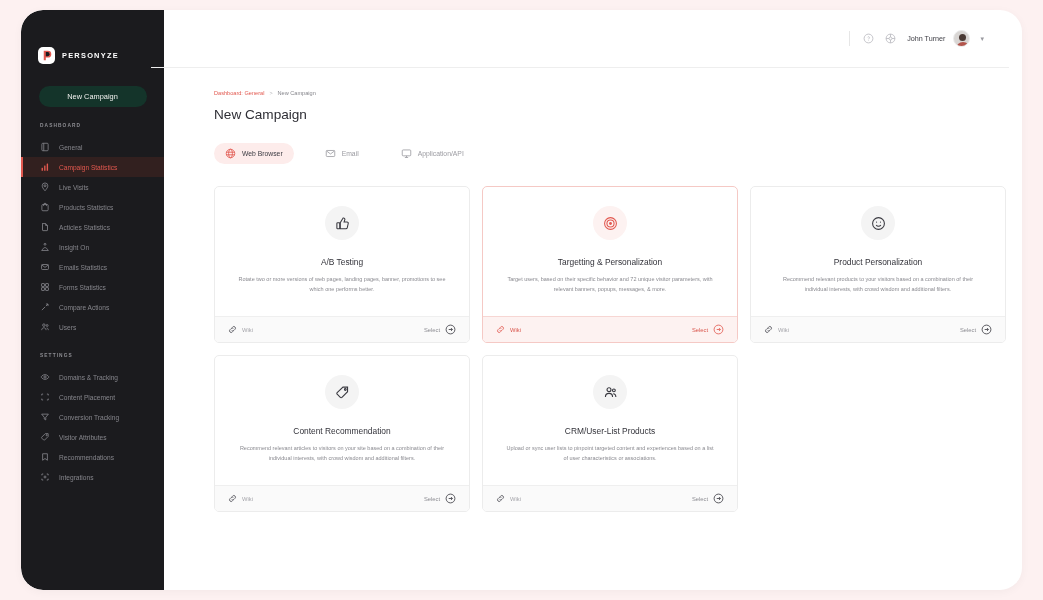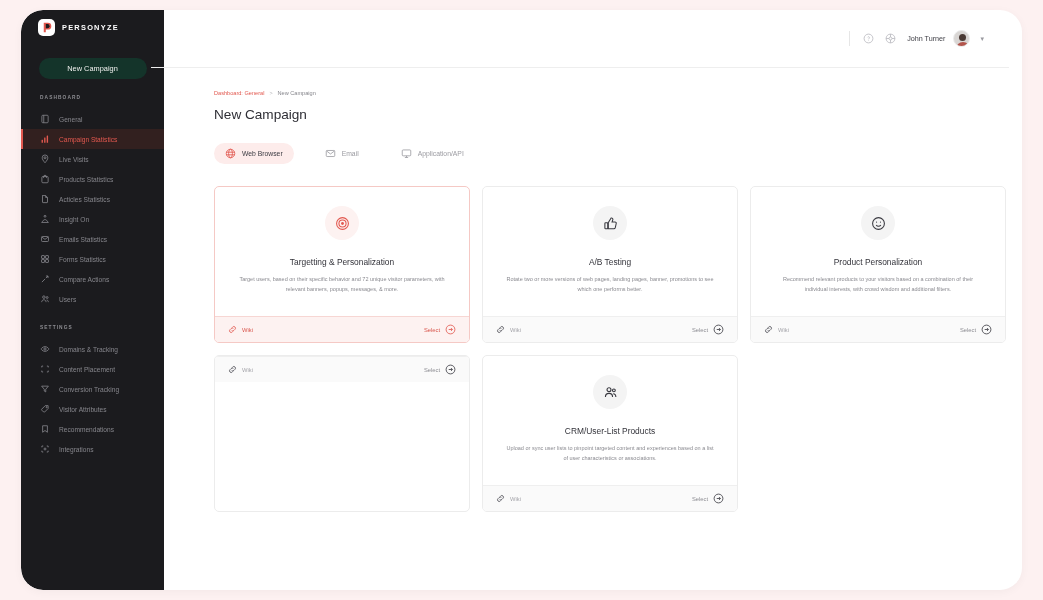--- a/index.html
+++ b/index.html
@@ -19,21 +19,21 @@
     box-shadow: 0 2px 10px rgba(0,0,0,0.04);
   }
 
   
   .sidebar {
     position: absolute; left: 0; top: 0;
     width: 143px; height: 580px;
     background: #1b1b1e;
     border-bottom-left-radius: 22px;
     border-top-left-radius: 22px;
-    padding-top: 4px;
+    padding-top: 32px;
   }
   .brand { display: flex; align-items: center; gap: 7px; padding: 5px 0 0 17px; }
   .brand-mark {
     width: 17px; height: 17px; border-radius: 5px; background: #fff;
     display: flex; align-items: center; justify-content: center;
     flex: none;
   }
   .brand-mark svg { display: block; }
   .brand-text {
     color: #ffffff; font-size: 7.4px; font-weight: bold;
@@ -427,20 +427,54 @@
               <line x1="5.6" y1="13.8" x2="10.4" y2="13.8"></line>
               <line x1="8" y1="11.4" x2="8" y2="13.8"></line>
             </svg>
         </span>
         <span>Application/API</span>
       </div>
     </div>
 
     <div class="card-grid">
 
+      <div class="card">
+        <div class="card-body">
+          <span class="card-icon-circle">
+            <svg width="15" height="15" viewBox="0 0 16 16" fill="none" stroke="#3a3a41" stroke-width="1.15">
+                <path d="M5.6 13.6V7.2l3-5a1.4 1.4 0 0 1 1.9 1.7L9.7 6.4h3.1a1.3 1.3 0 0 1 1.3 1.6l-1 4.4a1.6 1.6 0 0 1-1.6 1.2z"></path>
+                <rect x="2" y="7.2" width="3.1" height="6.4" rx="0.8"></rect>
+              </svg>
+          </span>
+          <h3 class="card-title">A/B Testing</h3>
+          <p class="card-desc">Rotate two or more versions of web pages, landing pages, banner, promotions to see which one performs better.</p>
+        </div>
+        <div class="card-footer">
+          <span class="wiki-link">
+            <span class="wiki-icon">
+              <svg width="9" height="9" viewBox="0 0 16 16" fill="none" stroke="#4a4a51" stroke-width="1.4">
+                  <path d="M6.4 9.6a2.9 2.9 0 0 0 4.1 0l2-2a2.9 2.9 0 0 0-4.1-4.1l-1 1"></path>
+                  <path d="M9.6 6.4a2.9 2.9 0 0 0-4.1 0l-2 2a2.9 2.9 0 0 0 4.1 4.1l1-1"></path>
+                </svg>
+            </span>
+            <span>Wiki</span>
+          </span>
+          <span class="select-action">
+            <span>Select</span>
+            <span class="select-arrow">
+              <svg width="11" height="11" viewBox="0 0 16 16" fill="none" stroke="#3a3a41" stroke-width="1.2">
+                  <circle cx="8" cy="8" r="6.4"></circle>
+                  <path d="M5.4 8h5.2"></path>
+                  <path d="M8.7 5.9L10.8 8l-2.1 2.1"></path>
+                </svg>
+            </span>
+          </span>
+        </div>
+      </div>
+
       <div class="card selected">
         <div class="card-body">
           <span class="card-icon-circle">
             <svg width="15" height="15" viewBox="0 0 16 16" fill="none" stroke="#e2584f" stroke-width="1.15">
                 <circle cx="8" cy="8" r="6.3"></circle>
                 <circle cx="8" cy="8" r="3.8"></circle>
                 <circle cx="8" cy="8" r="1.5" fill="#e2584f" stroke="none"></circle>
               </svg>
           </span>
           <h3 class="card-title">Targetting &amp; Personalization</h3>
@@ -453,54 +487,20 @@
                   <path d="M6.4 9.6a2.9 2.9 0 0 0 4.1 0l2-2a2.9 2.9 0 0 0-4.1-4.1l-1 1"></path>
                   <path d="M9.6 6.4a2.9 2.9 0 0 0-4.1 0l-2 2a2.9 2.9 0 0 0 4.1 4.1l1-1"></path>
                 </svg>
             </span>
             <span>Wiki</span>
           </span>
           <span class="select-action">
             <span>Select</span>
             <span class="select-arrow">
               <svg width="11" height="11" viewBox="0 0 16 16" fill="none" stroke="#e2584f" stroke-width="1.2">
-                  <circle cx="8" cy="8" r="6.4"></circle>
-                  <path d="M5.4 8h5.2"></path>
-                  <path d="M8.7 5.9L10.8 8l-2.1 2.1"></path>
-                </svg>
-            </span>
-          </span>
-        </div>
-      </div>
-
-      <div class="card">
-        <div class="card-body">
-          <span class="card-icon-circle">
-            <svg width="15" height="15" viewBox="0 0 16 16" fill="none" stroke="#3a3a41" stroke-width="1.15">
-                <path d="M5.6 13.6V7.2l3-5a1.4 1.4 0 0 1 1.9 1.7L9.7 6.4h3.1a1.3 1.3 0 0 1 1.3 1.6l-1 4.4a1.6 1.6 0 0 1-1.6 1.2z"></path>
-                <rect x="2" y="7.2" width="3.1" height="6.4" rx="0.8"></rect>
-              </svg>
-          </span>
-          <h3 class="card-title">A/B Testing</h3>
-          <p class="card-desc">Rotate two or more versions of web pages, landing pages, banner, promotions to see which one performs better.</p>
-        </div>
-        <div class="card-footer">
-          <span class="wiki-link">
-            <span class="wiki-icon">
-              <svg width="9" height="9" viewBox="0 0 16 16" fill="none" stroke="#4a4a51" stroke-width="1.4">
-                  <path d="M6.4 9.6a2.9 2.9 0 0 0 4.1 0l2-2a2.9 2.9 0 0 0-4.1-4.1l-1 1"></path>
-                  <path d="M9.6 6.4a2.9 2.9 0 0 0-4.1 0l-2 2a2.9 2.9 0 0 0 4.1 4.1l1-1"></path>
-                </svg>
-            </span>
-            <span>Wiki</span>
-          </span>
-          <span class="select-action">
-            <span>Select</span>
-            <span class="select-arrow">
-              <svg width="11" height="11" viewBox="0 0 16 16" fill="none" stroke="#3a3a41" stroke-width="1.2">
                   <circle cx="8" cy="8" r="6.4"></circle>
                   <path d="M5.4 8h5.2"></path>
                   <path d="M8.7 5.9L10.8 8l-2.1 2.1"></path>
                 </svg>
             </span>
           </span>
         </div>
       </div>
 
       <div class="card">
@@ -533,20 +533,30 @@
                   <circle cx="8" cy="8" r="6.4"></circle>
                   <path d="M5.4 8h5.2"></path>
                   <path d="M8.7 5.9L10.8 8l-2.1 2.1"></path>
                 </svg>
             </span>
           </span>
         </div>
       </div>
 
       <div class="card">
+        <div class="card-body">
+          <span class="card-icon-circle">
+            <svg width="15" height="15" viewBox="0 0 16 16" fill="none" stroke="#3a3a41" stroke-width="1.15">
+                <path d="M8.5 2.3H13.4v4.9l-6 6a1.2 1.2 0 0 1-1.7 0L2.3 9.8a1.2 1.2 0 0 1 0-1.7z"></path>
+                <circle cx="11" cy="4.8" r="0.95"></circle>
+              </svg>
+          </span>
+          <h3 class="card-title">Content Recommendation</h3>
+          <p class="card-desc">Recommend relevant articles to visitors on your site based on a combination of their individual interests, with crowd wisdom and additional filters.</p>
+        </div>
         <div class="card-footer">
           <span class="wiki-link">
             <span class="wiki-icon">
               <svg width="9" height="9" viewBox="0 0 16 16" fill="none" stroke="#4a4a51" stroke-width="1.4">
                   <path d="M6.4 9.6a2.9 2.9 0 0 0 4.1 0l2-2a2.9 2.9 0 0 0-4.1-4.1l-1 1"></path>
                   <path d="M9.6 6.4a2.9 2.9 0 0 0-4.1 0l-2 2a2.9 2.9 0 0 0 4.1 4.1l1-1"></path>
                 </svg>
             </span>
             <span>Wiki</span>
           </span>

